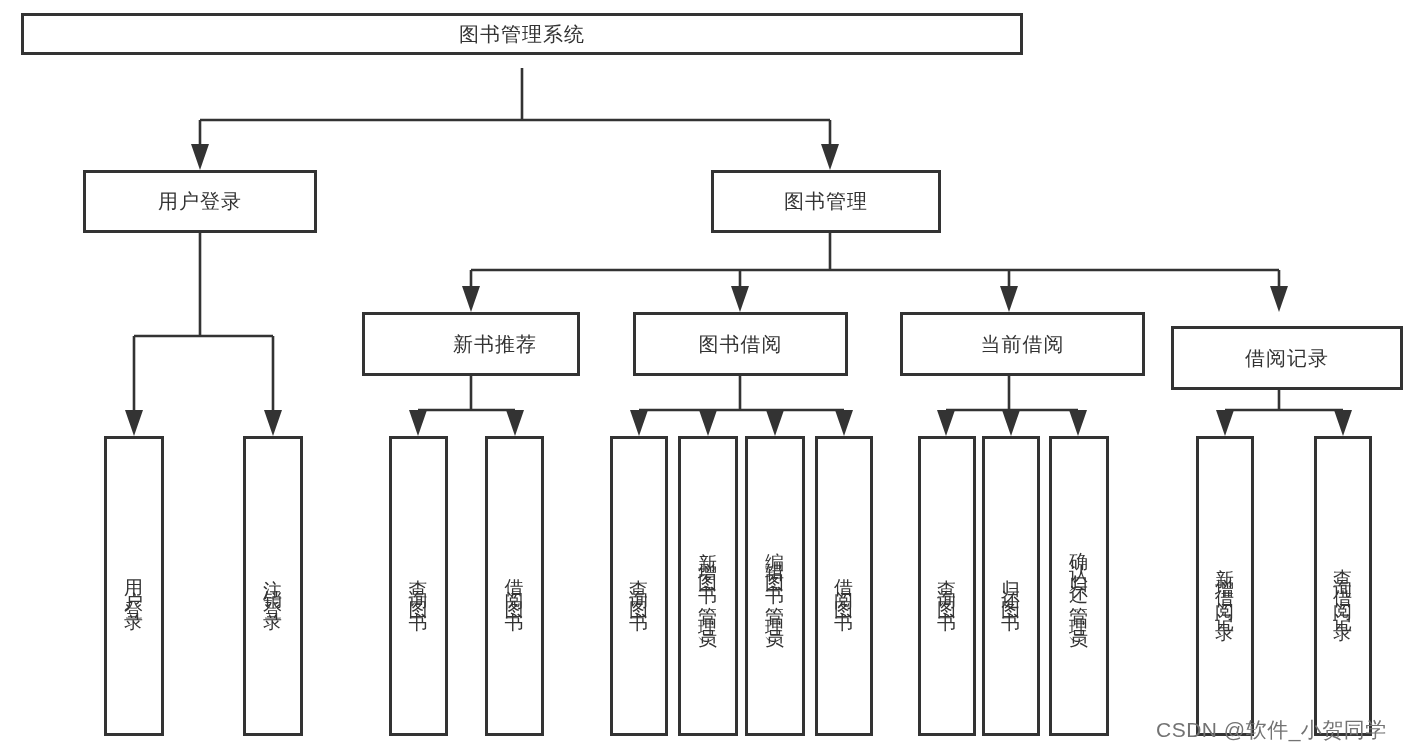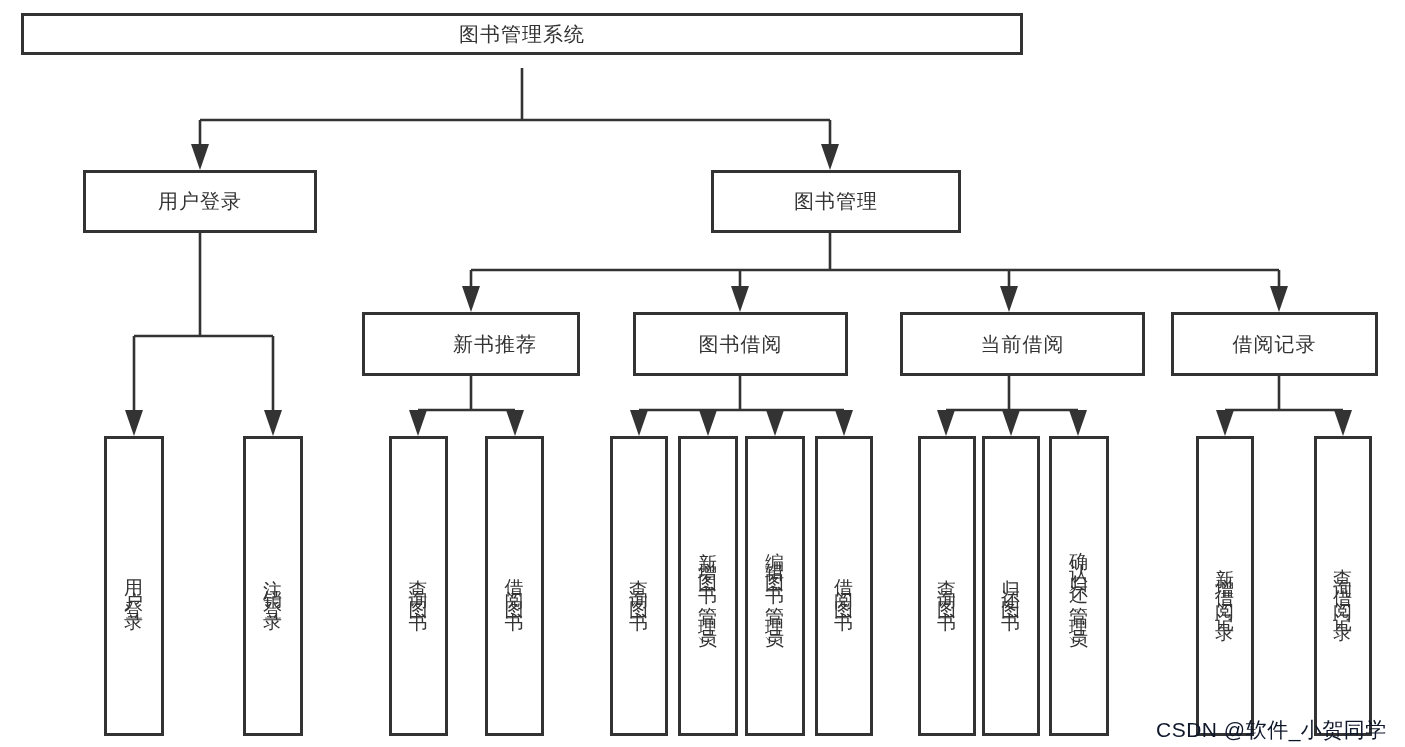--- a/index.html
+++ b/index.html
@@ -45,26 +45,26 @@
     writing-mode: vertical-rl;
     text-orientation: mixed;
     letter-spacing: 11px;
     line-height: 1;
     white-space: nowrap;
   }
   
   .n-root   { left: 21px;   top: 13px;  width: 1002px; height: 42px; }
   
   .n-l2-0   { left: 83px;   top: 170px; width: 234px;  height: 63px; }
-  .n-l2-1   { left: 711px;  top: 170px; width: 250px;  height: 63px; text-align: center; }
+  .n-l2-1   { left: 711px;  top: 170px; width: 230px;  height: 63px; text-align: center; }
   
   .n-l3-0   { left: 362px;  top: 312px; width: 218px;  height: 64px; padding-left: 48px; }
   .n-l3-1   { left: 633px;  top: 312px; width: 215px;  height: 64px; }
   .n-l3-2   { left: 900px;  top: 312px; width: 245px;  height: 64px; }
-  .n-l3-3   { left: 1171px; top: 312px; width: 207px;  height: 64px; }
+  .n-l3-3   { left: 1171px; top: 326px; width: 232px;  height: 64px; }
   
   .leaf     { top: 436px; height: 300px; }
   .n-lf-0   { left: 104px;  width: 60px; }
   .n-lf-1   { left: 243px;  width: 60px; }
   .n-lf-2   { left: 389px;  width: 59px; }
   .n-lf-3   { left: 485px;  width: 59px; }
   .n-lf-4   { left: 610px;  width: 58px; }
   .n-lf-5   { left: 678px;  width: 60px; }
   .n-lf-6   { left: 745px;  width: 60px; }
   .n-lf-7   { left: 815px;  width: 58px; }
@@ -72,21 +72,21 @@
   .n-lf-9   { left: 982px;  width: 58px; }
   .n-lf-10  { left: 1049px; width: 60px; }
   .n-lf-11  { left: 1196px; width: 58px; }
   .n-lf-12  { left: 1314px; width: 58px; }
   .watermark {
     position: absolute;
     left: 1156px;
     top: 716px;
     z-index: 5;
     font-size: 21px;
-    color: #0f172a;
+    color: #737373;
     white-space: nowrap;
     letter-spacing: 0.5px;
   }
 </style>
 </head>
 <body>
 
 <div id="canvas">
 
   <svg id="connectors" viewBox="0 0 1405 747" xmlns="http://www.w3.org/2000/svg">

